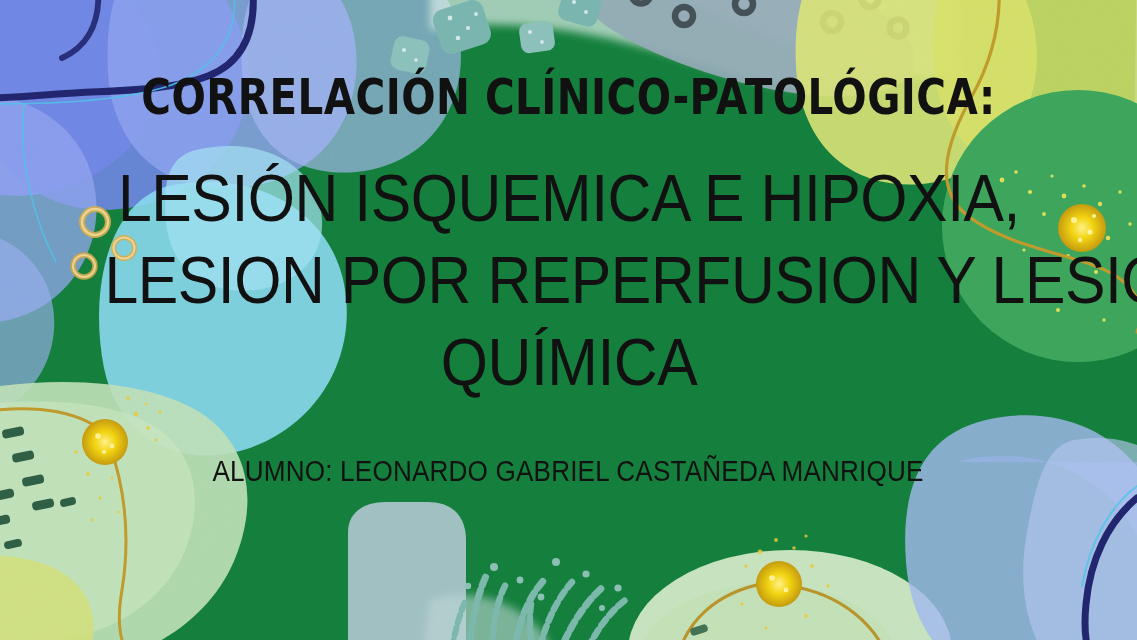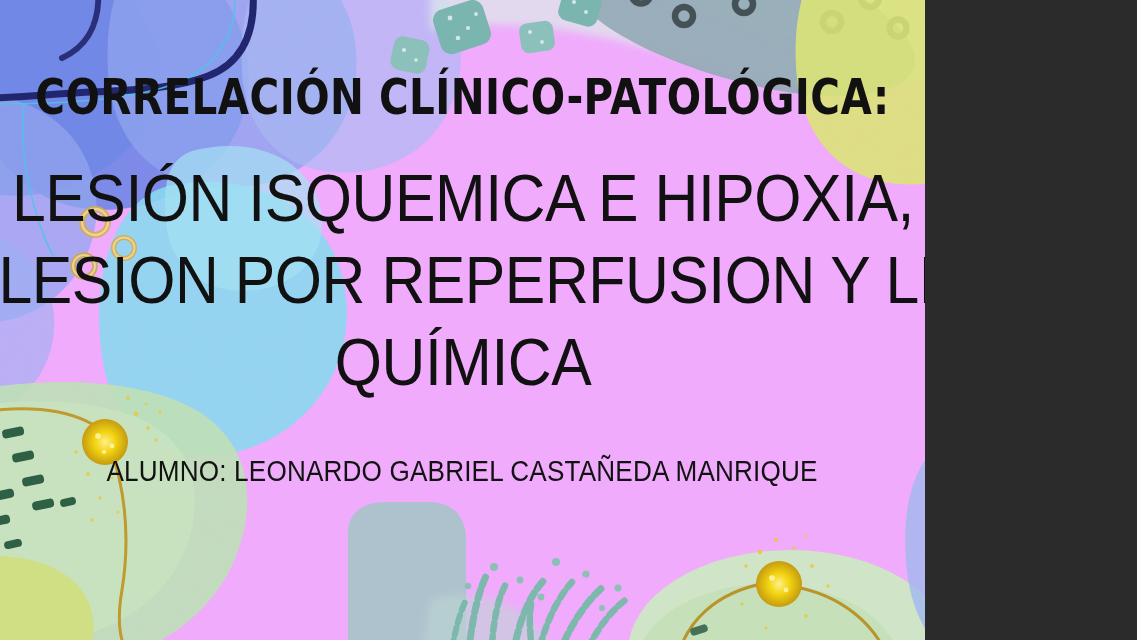--- a/index.html
+++ b/index.html
@@ -4,22 +4,22 @@
 <title>Presentation Title Slide</title>
 <style>
   * { margin:0; padding:0; box-sizing:border-box; }
   html,body { background:#2b2b2b; }
   body {
     font-family:"Liberation Sans", sans-serif;
     display:flex; align-items:flex-start; justify-content:flex-start;
   }
   #slide {
     position:relative;
-    width:925px; height:640px;
-    background:#f0abfc;
+    width:1137px; height:640px;
+    background:#15803d;
     overflow:hidden;
   }
   #bg-art { position:absolute; inset:0; width:1137px; height:640px; }
   #content {
     position:absolute; inset:0;
     display:flex; flex-direction:column;
     align-items:center;
     z-index:5;
     pointer-events:none;
   }

